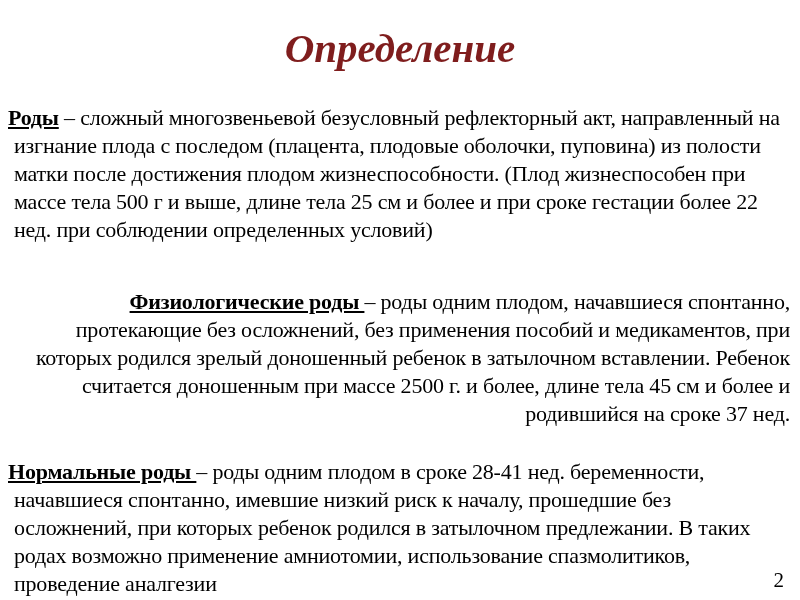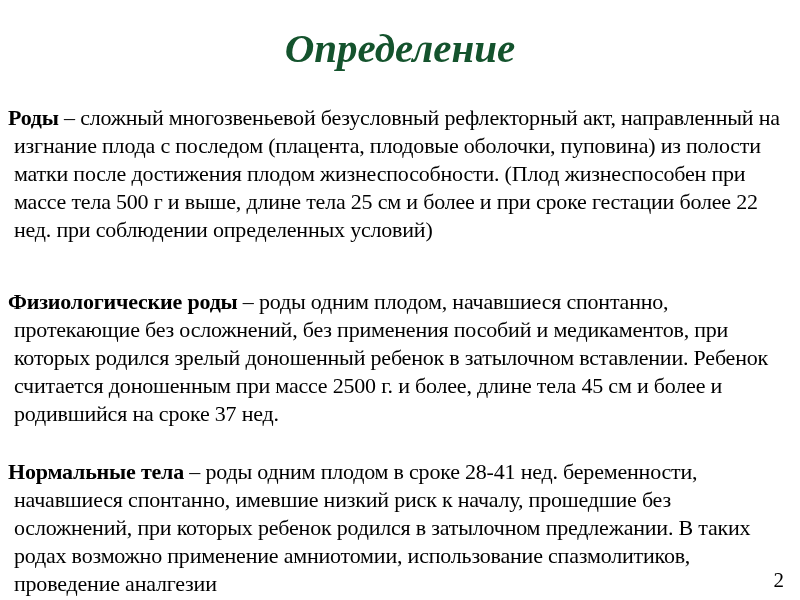--- a/index.html
+++ b/index.html
@@ -37,53 +37,54 @@
   }
   .para {
     margin: 0 0 44px 0;
     padding-left: 6px;
     text-indent: -6px;
     font-size: 22px;
     line-height: 28px;
     letter-spacing: -0.2px;
     text-align: left;
   }
-  .para.gap-small { margin-bottom: 30px; }
+  .para.gap-small { margin-bottom: 30px; text-align: right; }
   .para.gap-none  { margin-bottom: 0; }
   .term {
     font-weight: bold;
+    text-decoration: underline;
   }
   .note {
   }
   .page-number {
     position: absolute;
     right: 16px;
     bottom: 9px;
     font-size: 21px;
     line-height: 1;
   }
 </style>
 </head>
 <body>
 
 <div class="slide">
 
-  <h1 class="slide-title" style="color: #14532d;">Определение</h1>
+  <h1 class="slide-title" style="color: #7f1d1d;">Определение</h1>
 
   <div class="body-text">
 
     <p class="para">
       <span class="term">Роды</span><span> – сложный многозвеньевой безусловный рефлекторный акт, направленный на изгнание плода с последом (плацента, плодовые оболочки, пуповина) из полости матки после достижения плодом жизнеспособности. </span><span class="note">(Плод жизнеспособен при массе тела 500 г и выше, длине тела 25 см и более и при сроке гестации более 22 нед. при соблюдении определенных условий)</span>
     </p>
 
     <p class="para gap-small">
       <span class="term">Физиологические роды </span><span>– роды одним плодом, начавшиеся спонтанно, протекающие без осложнений, без применения пособий и медикаментов, при которых родился зрелый доношенный ребенок в затылочном вставлении. </span><span class="note">Ребенок считается доношенным при массе 2500 г. и более, длине тела 45 см и более и родившийся на сроке 37 нед.</span>
     </p>
 
     <p class="para gap-none">
-      <span class="term">Нормальные тела </span><span>– роды одним плодом в сроке 28-41 нед. беременности, начавшиеся спонтанно, имевшие низкий риск к началу, прошедшие без осложнений, при которых ребенок родился в затылочном предлежании. В таких родах возможно применение амниотомии, использование спазмолитиков, проведение аналгезии</span><span class="note"></span>
+      <span class="term">Нормальные роды </span><span>– роды одним плодом в сроке 28-41 нед. беременности, начавшиеся спонтанно, имевшие низкий риск к началу, прошедшие без осложнений, при которых ребенок родился в затылочном предлежании. В таких родах возможно применение амниотомии, использование спазмолитиков, проведение аналгезии</span><span class="note"></span>
     </p>
 
   </div>
 
   <div class="page-number">2</div>
 
 </div>
 
 </body></html>

